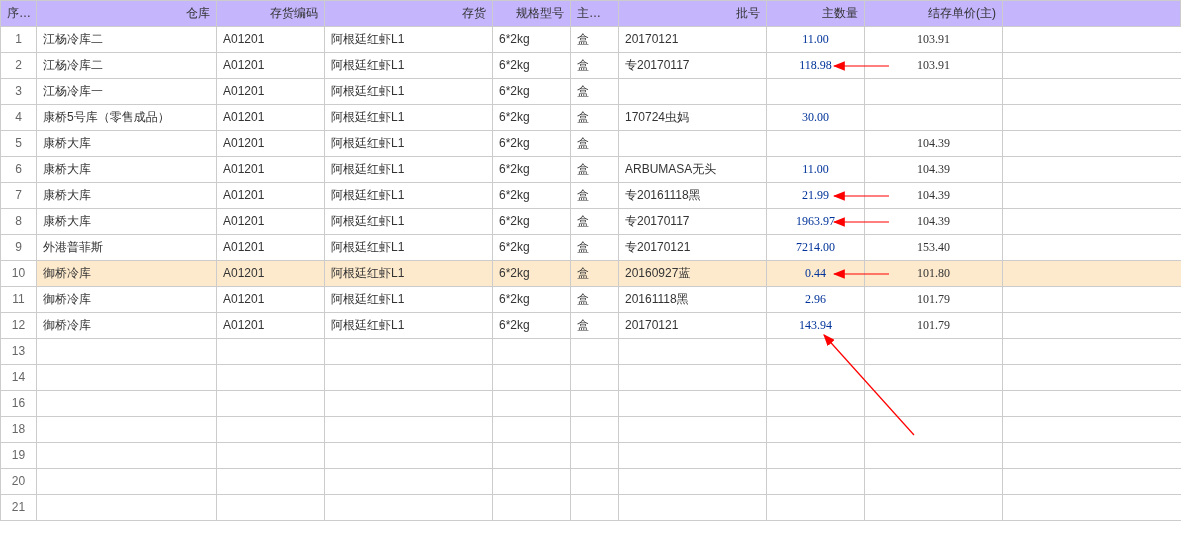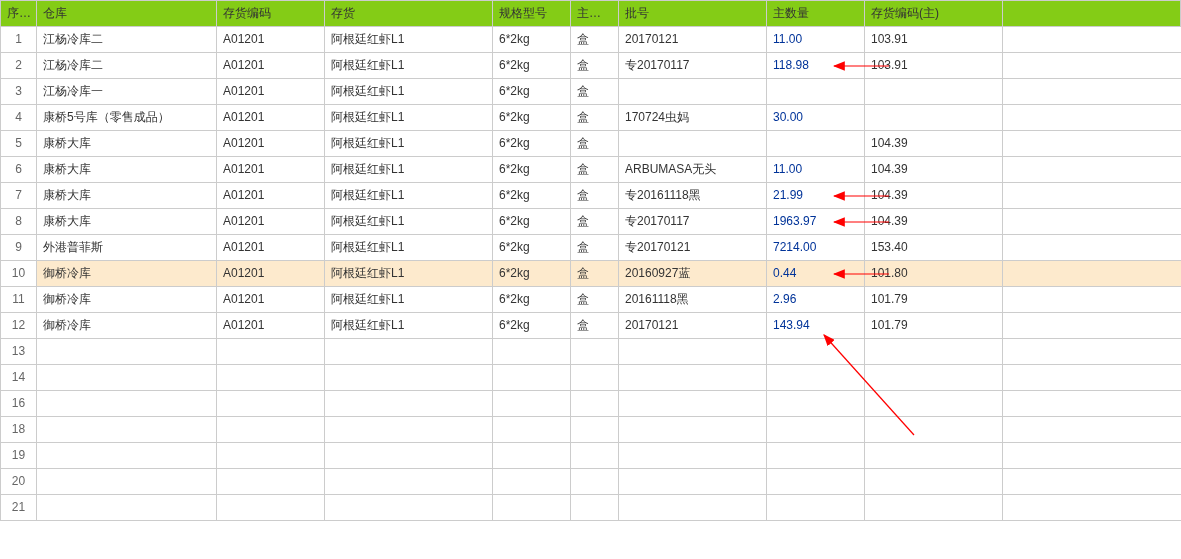--- a/index.html
+++ b/index.html
@@ -20,44 +20,44 @@
     border: 1px solid #ccc;
     padding: 0 6px;
     height: 25px;
     line-height: 25px;
     overflow: hidden;
     white-space: nowrap;
     text-overflow: ellipsis;
     vertical-align: middle;
   }
   .grid th {
-    background: #84cc16;
+    background: #c4b5fd;
     font-weight: normal;
-    text-align: left;
+    text-align: right;
     color: #333;
   }
   .col-seq   { width: 36px; }
   .col-wh    { width: 180px; }
   .col-code  { width: 108px; }
   .col-name  { width: 168px; }
   .col-spec  { width: 78px; }
   .col-uom   { width: 48px; }
   .col-batch { width: 148px; }
   .col-qty   { width: 98px; }
   .col-price { width: 138px; }
   .col-pad   { width: auto; border-right: none !important; }
 
   .seq {
     text-align: center;
     color: #666;
   }
   .txt { text-align: left; }
   .num {
-    text-align: left;
-    font-family: Liberation Sans, sans-serif;
+    text-align: center;
+    font-family: Liberation Serif, serif;
   }
   .qty { color: #003399; }
 
   tr.highlight td {
     background: #fdeacd;
   }
   tr.highlight td.seq {
     background: #fff;
   }
 
@@ -90,21 +90,21 @@
   <thead>
     <tr>
       <th>序号</th>
       <th>仓库</th>
       <th>存货编码</th>
       <th>存货</th>
       <th>规格型号</th>
       <th>主计量</th>
       <th>批号</th>
       <th>主数量</th>
-      <th>存货编码(主)</th>
+      <th>结存单价(主)</th>
       <th></th>
     </tr>
   </thead>
   <tbody id="tbody">
         <tr>
           <td class="seq">1</td>
           <td class="txt">江杨冷库二</td>
           <td class="txt">A01201</td>
           <td class="txt">阿根廷红虾L1</td>
           <td class="txt">6*2kg</td>

